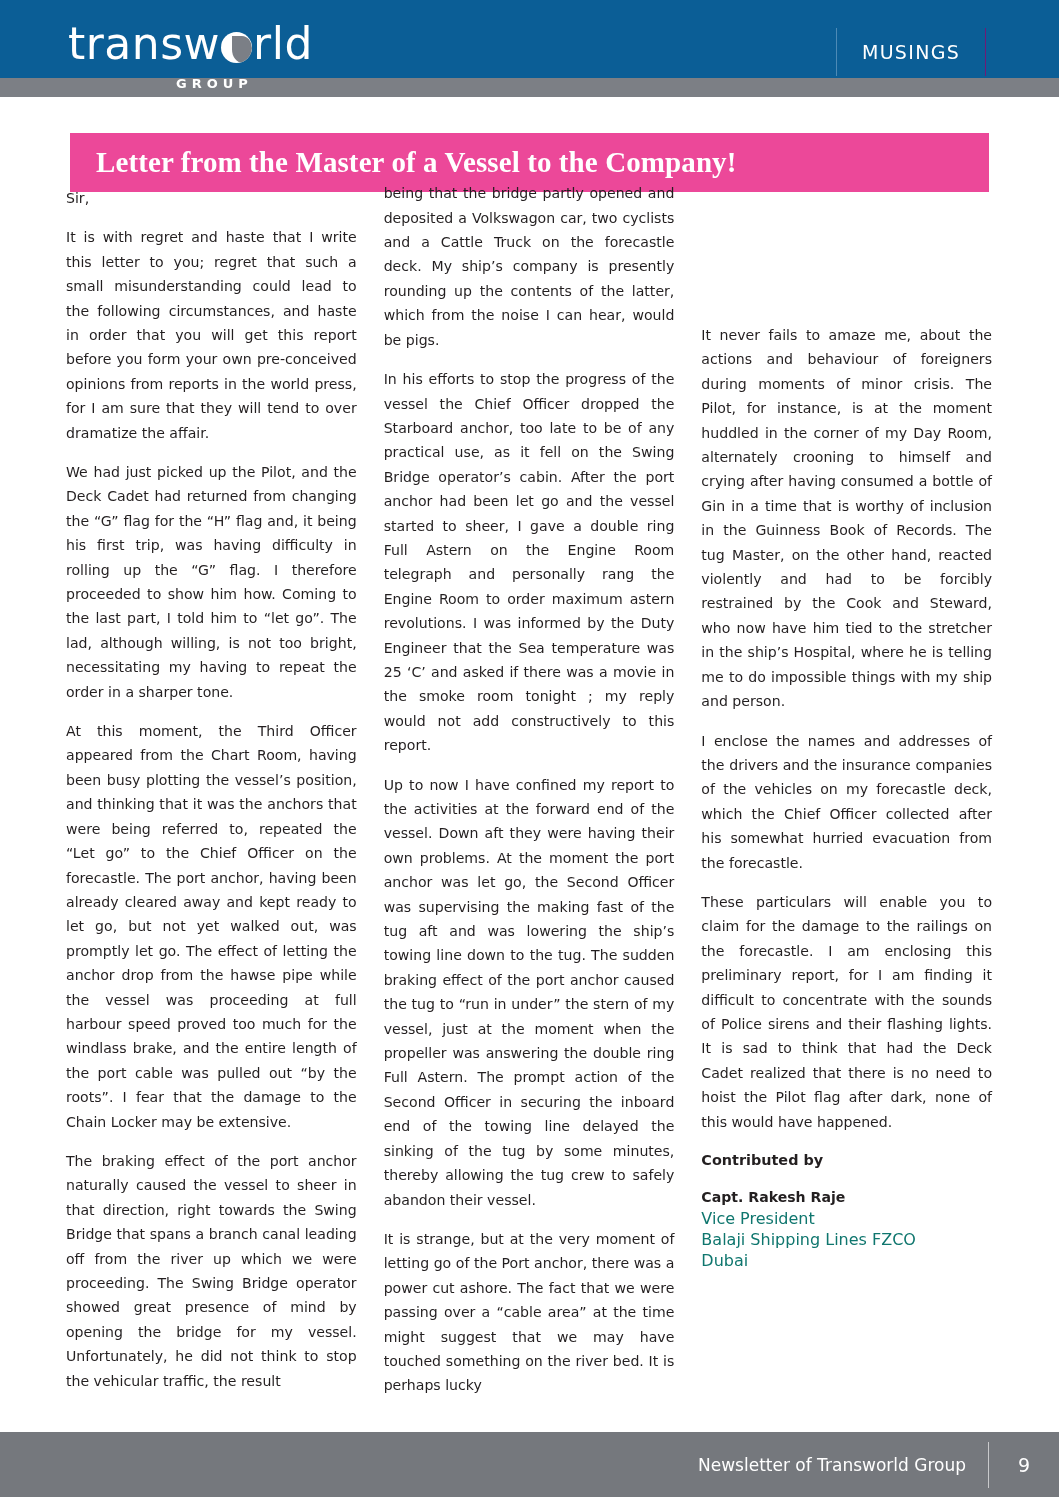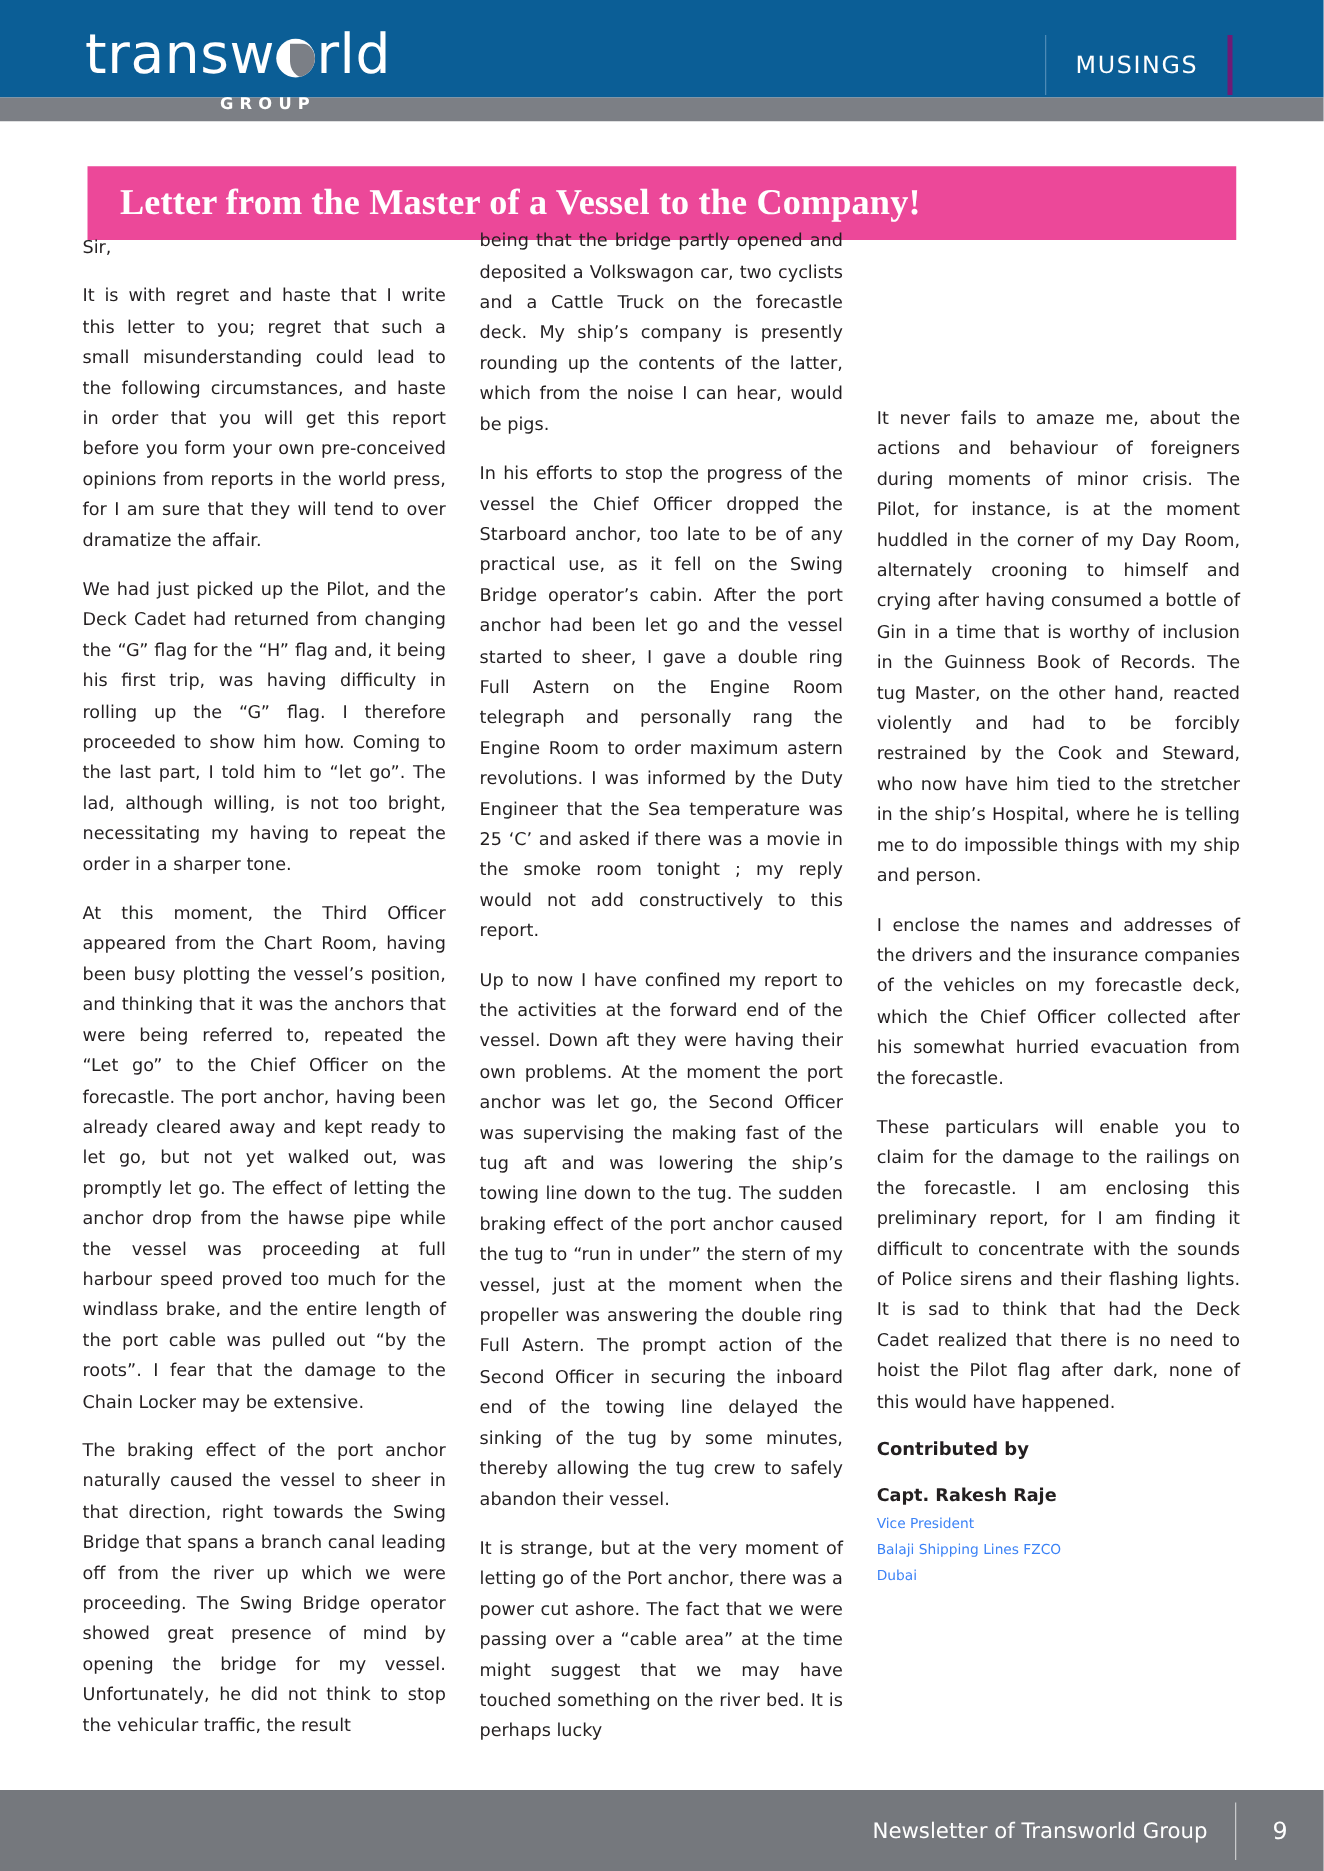--- a/index.html
+++ b/index.html
@@ -75,21 +75,21 @@
     letter-spacing: 5px;
     color: #ffffff;
   }
   .musings-box {
     position: absolute;
     top: 28px;
     left: 836px;
     width: 150px;
     height: 48px;
     border-left: 1px solid #4d8ab6;
-    border-right: 4px solid #701a75;
+    border-right: 1px solid #701a75;
     display: flex;
     align-items: center;
     justify-content: center;
   }
   .musings-text {
     font-family: "DejaVu Sans", sans-serif;
     font-size: 19px;
     letter-spacing: 1.3px;
     color: #ffffff;
   }
@@ -152,22 +152,22 @@
   }
   .contrib-name {
     font-family: "DejaVu Sans", sans-serif;
     font-size: 14.1px;
     font-weight: 700;
     color: #231f20;
     line-height: 21px;
   }
   .contrib-line {
     font-family: "DejaVu Sans", sans-serif;
-    font-size: 11px;
-    color: #3b82f6;
+    font-size: 16px;
+    color: #0f766e;
     line-height: 21px;
   }
 
   
   .footer {
     position: absolute;
     left: 0;
     bottom: 0;
     width: 1059px;
     height: 65px;

